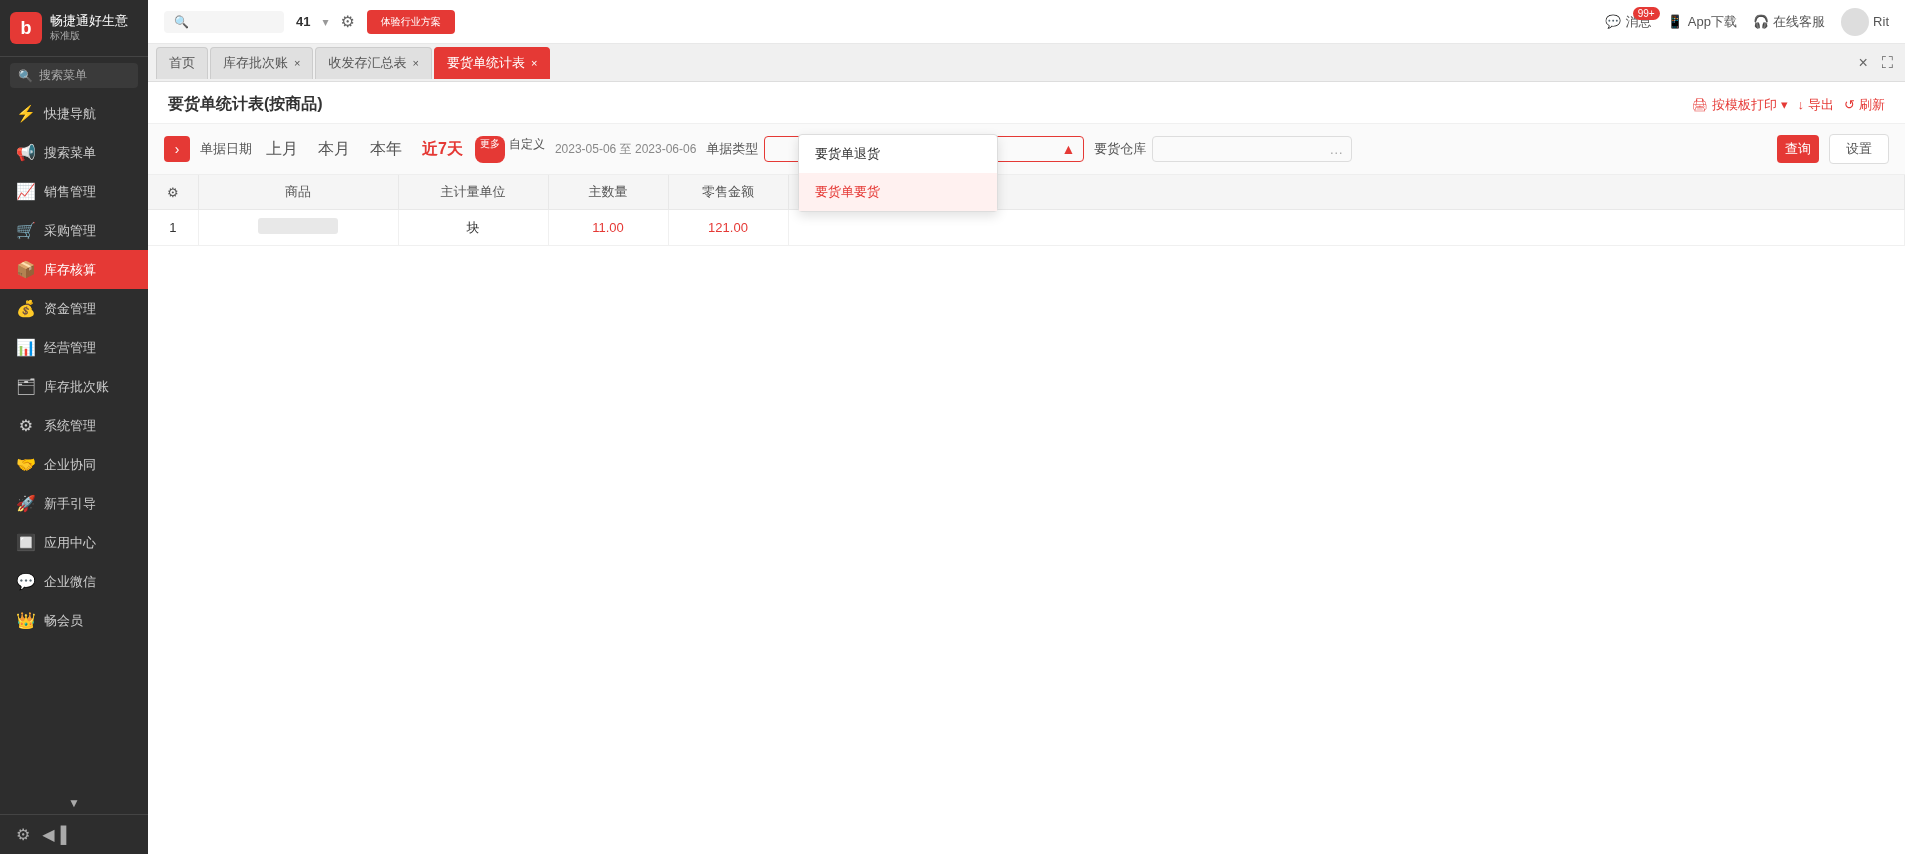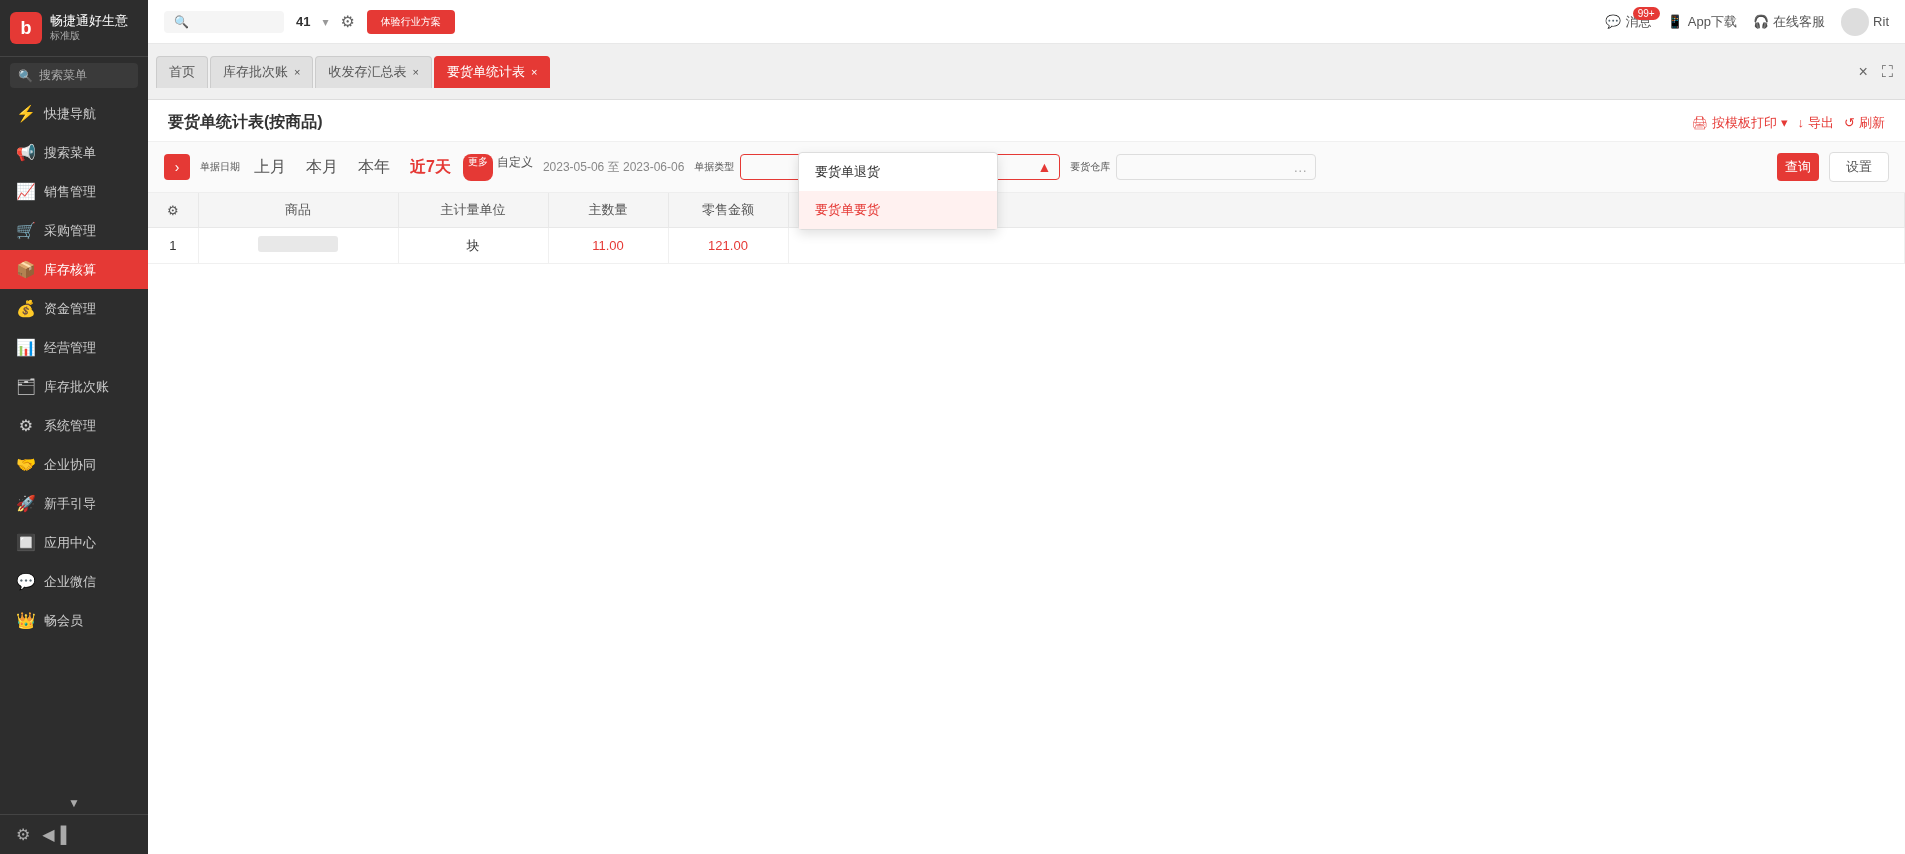--- a/index.html
+++ b/index.html
@@ -149,21 +149,21 @@
     }
     .avatar {
       width: 28px;
       height: 28px;
       background: #ddd;
       border-radius: 50%;
     }
 
     
     .tabs-bar {
-      height: 56px;
+      height: 38px;
       background: #f0f0f0;
       border-bottom: 1px solid #ddd;
       display: flex;
       align-items: center;
       padding: 0 8px;
       gap: 2px;
       flex-shrink: 0;
     }
     .tab {
       height: 32px;
@@ -236,21 +236,21 @@
       justify-content: center;
       color: white;
       cursor: pointer;
       font-size: 14px;
     }
     .filter-group {
       display: flex;
       align-items: center;
       gap: 6px;
     }
-    .filter-label { font-size: 10px; color: #555; }
+    .filter-label { font-size: 13px; color: #555; }
     .filter-date-btns { display: flex; gap: 4px; }
     .date-btn {
       padding: 3px 8px;
       font-size: 16px;
       color: #555;
       cursor: pointer;
       border-radius: 3px;
     }
     .date-btn.active { color: #e53935; font-weight: bold; }
     .date-badge {

